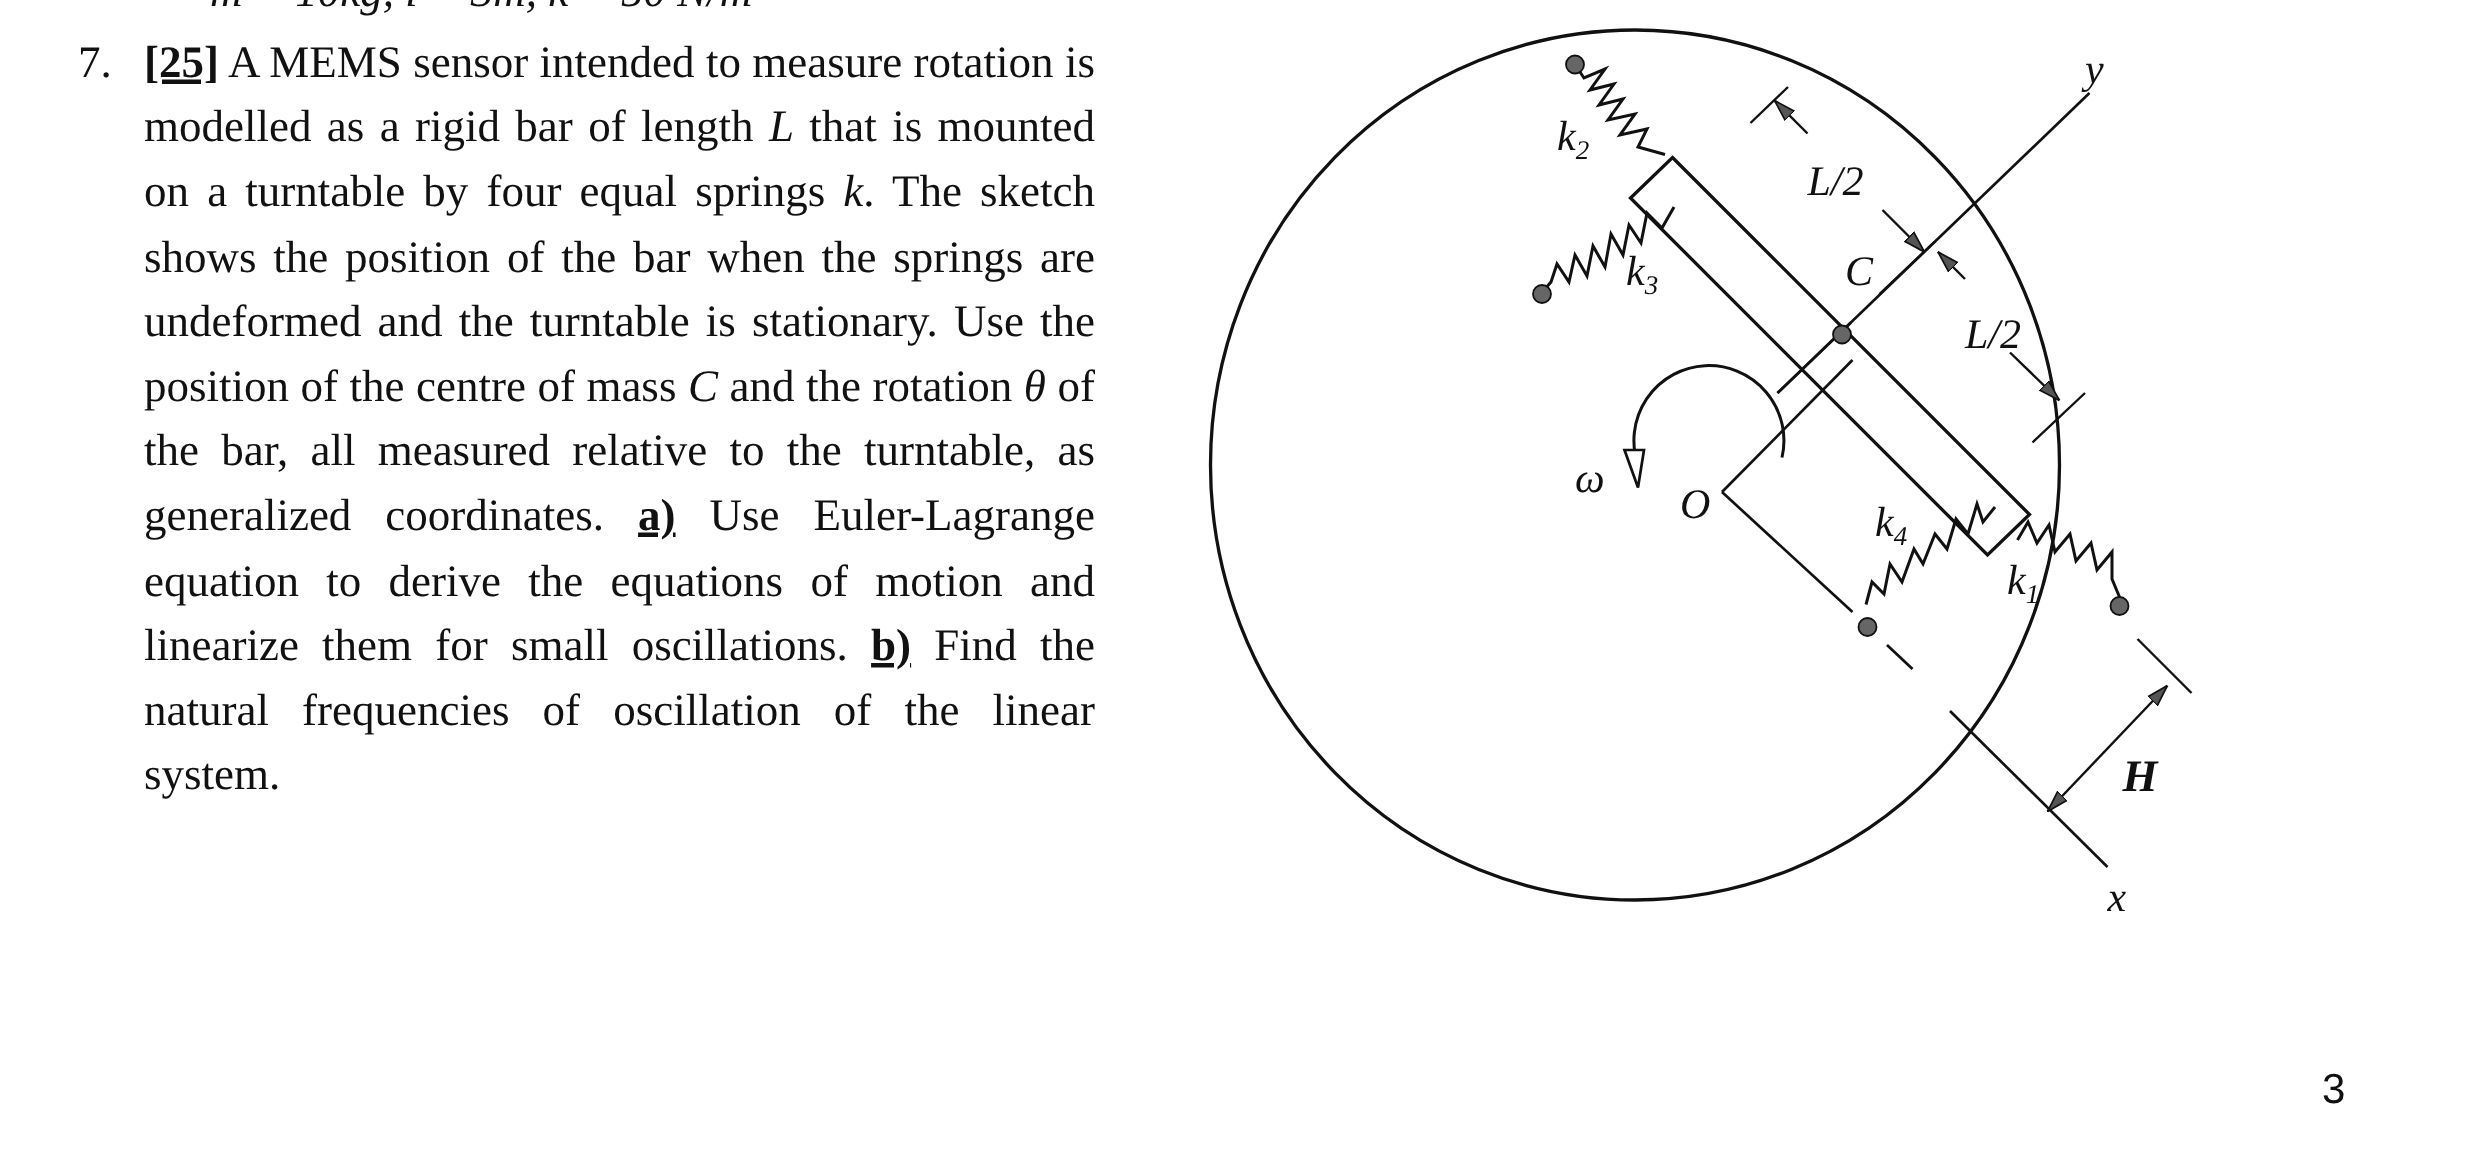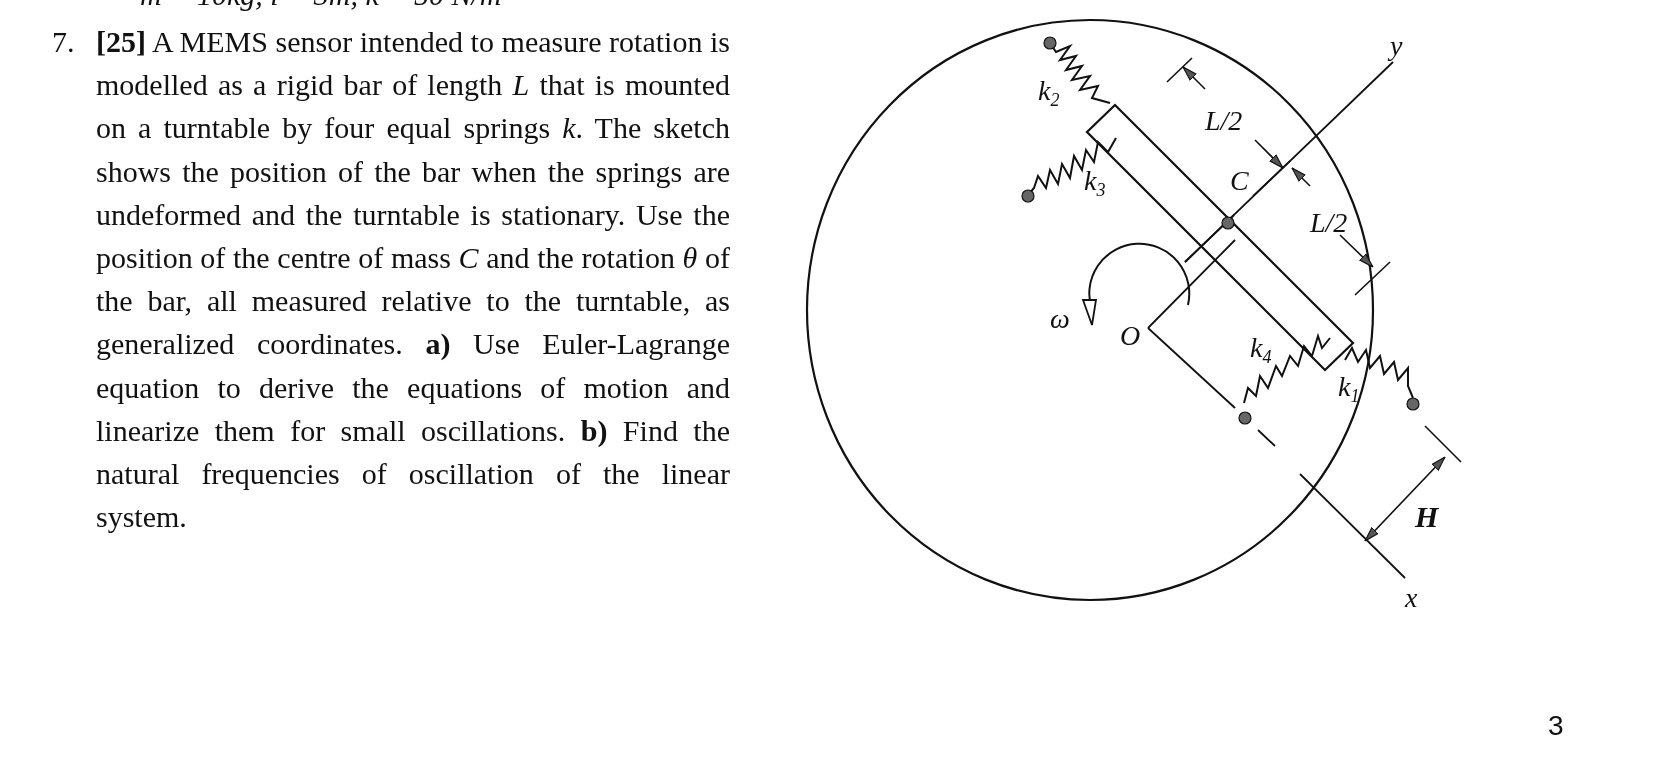--- a/index.html
+++ b/index.html
@@ -2,21 +2,21 @@
 <html><head>
 <meta charset="utf-8">
 <style>
   html, body { margin:0; padding:0; background:#ffffff; }
   body { width:1661px; height:781px; position:relative; overflow:hidden;
          font-family:"Liberation Serif","DejaVu Serif",serif; color:#111; }
   .cutline { position:absolute; left:140px; top:-22px; font-size:30px; font-style:italic; white-space:nowrap; }
   .problem { position:absolute; left:52px; top:20px; width:678px; font-size:30px; line-height:43.2px; }
   .num { position:absolute; left:0; top:0; }
   .body { margin-left:44px; text-align:justify; }
-  .body b { font-weight:bold; }
+  .body b { font-weight:bold;text-decoration:underline; }
   .body i { font-style:italic; }
   .pageno { position:absolute; left:1548px; top:710px; font-family:"Liberation Sans",sans-serif; font-size:28px; }
   svg { position:absolute; left:0; top:0; }
   .lbl { font-family:"Liberation Serif",serif; font-style:italic; font-size:28px; fill:#111; }
   .lblb { font-family:"Liberation Serif",serif; font-style:italic; font-weight:bold; font-size:30px; fill:#111; }
   .sub { font-size:18px; }
 </style>
 </head>
 <body>
 

